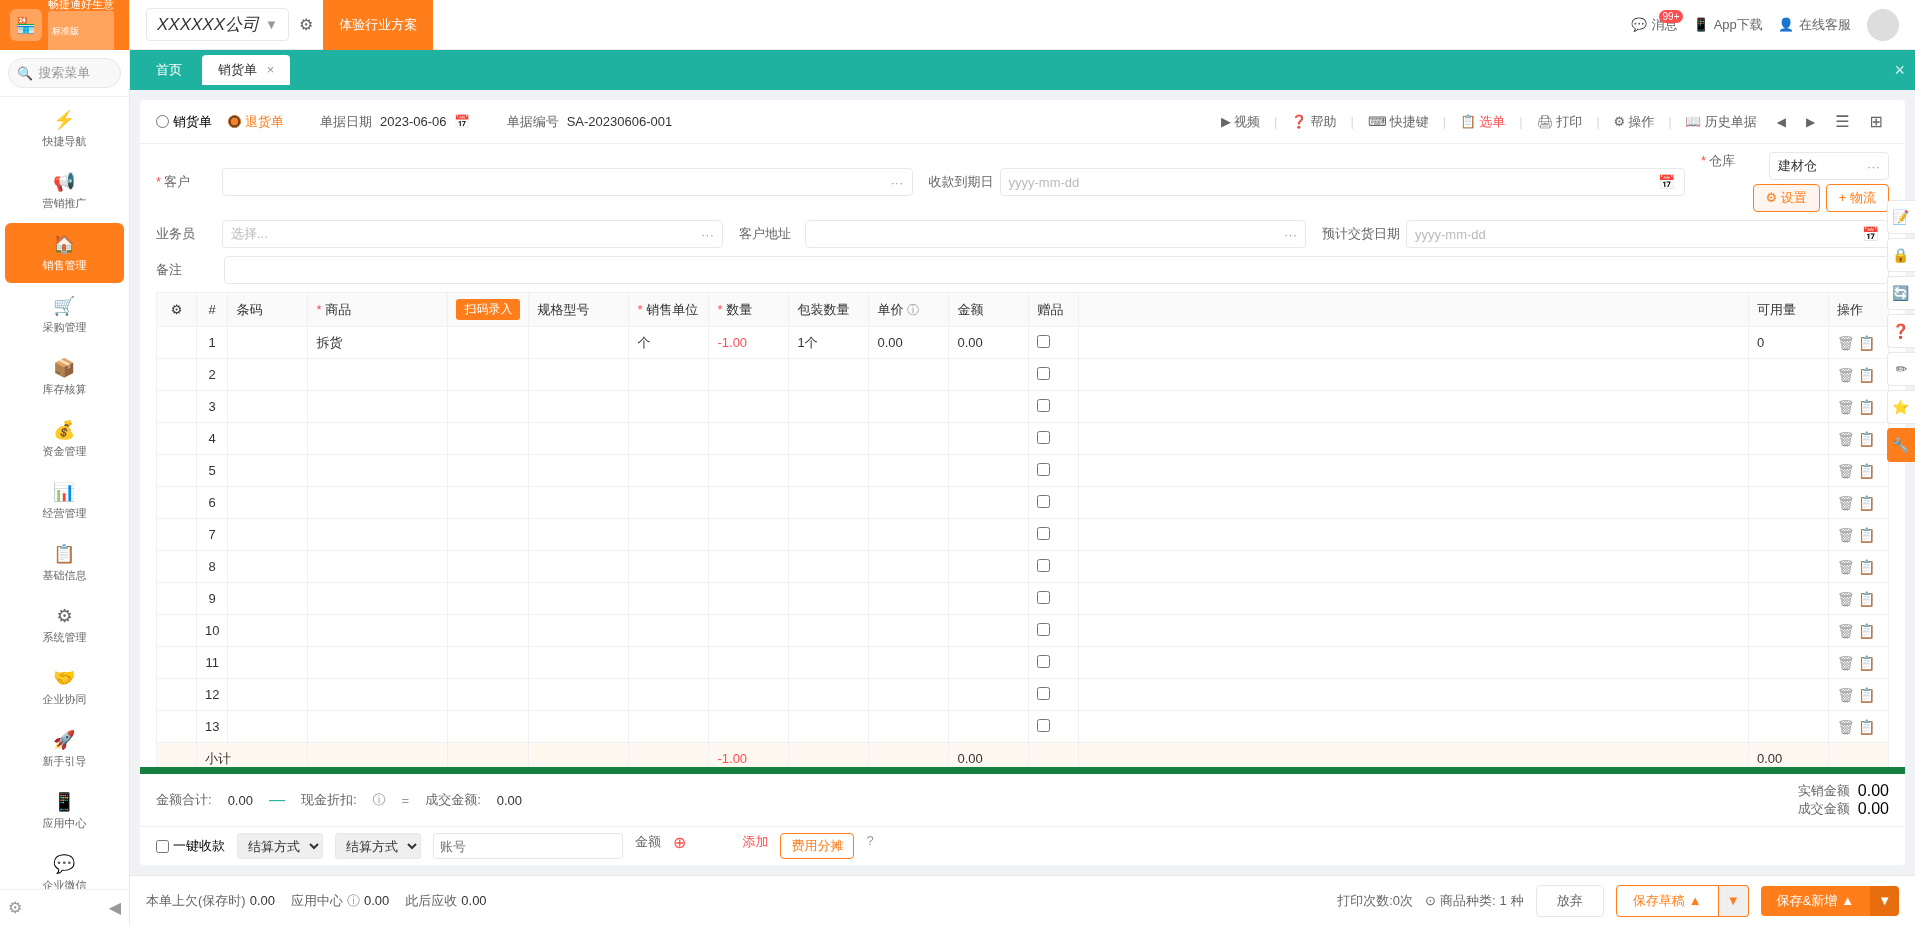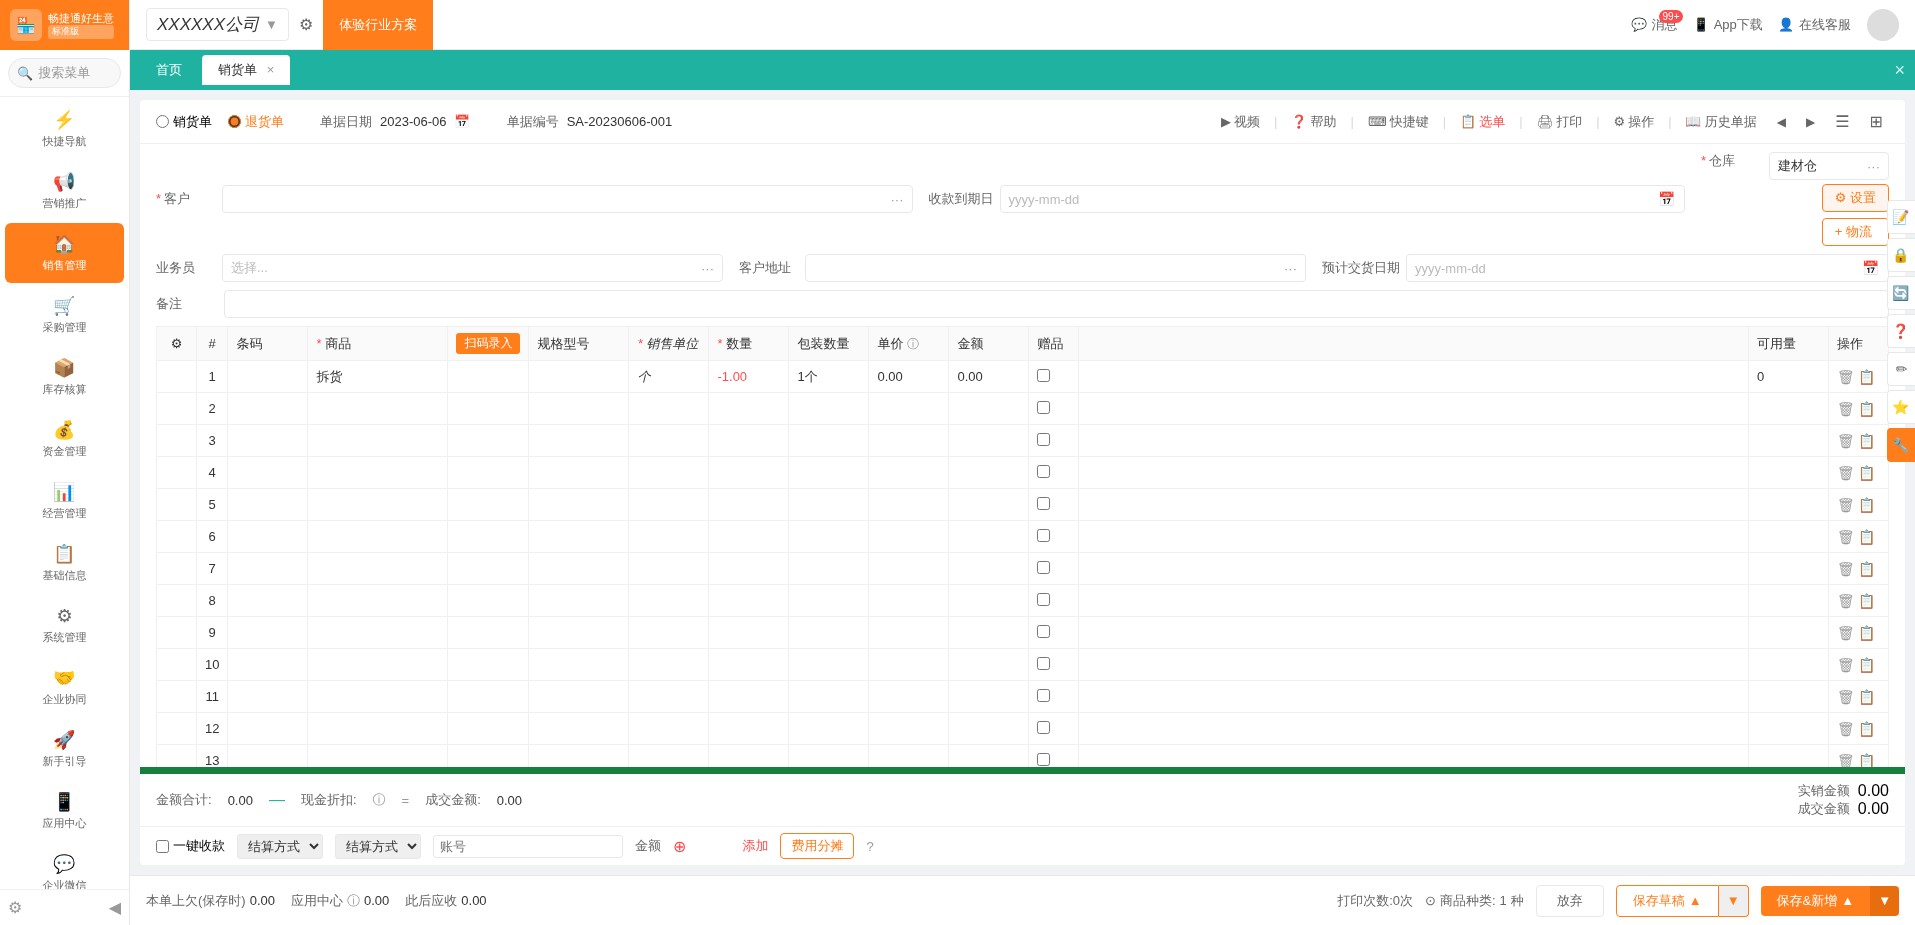--- a/index.html
+++ b/index.html
@@ -3,21 +3,21 @@
   <meta charset="utf-8">
   <style>
     * { box-sizing: border-box; margin: 0; padding: 0; font-family: 'Microsoft YaHei', Arial, sans-serif; font-size: 13px; }
     body { width: 1915px; height: 925px; overflow: hidden; display: flex; background: #f0f2f5; }
 
     
     .sidebar { width: 130px; min-width: 130px; background: #fff; display: flex; flex-direction: column; height: 925px; border-right: 1px solid #e8e8e8; }
     .sidebar-logo { background: #ff7d1a; color: #fff; padding: 8px 10px; display: flex; align-items: center; gap: 6px; height: 50px; }
     .sidebar-logo-icon { width: 32px; height: 32px; background: rgba(255,255,255,0.3); border-radius: 6px; display: flex; align-items: center; justify-content: center; font-size: 16px; }
     .sidebar-logo-text { font-size: 11px; color: #fff; line-height: 1.3; }
-    .sidebar-logo-badge { font-size: 9px; background: rgba(255,255,255,0.3); padding: 1px 4px; border-radius: 3px; }
+    .sidebar-logo-badge { font-size: 9px; background: rgba(255,255,255,0.3); padding: 15px 4px; border-radius: 3px; }
     .sidebar-search { padding: 8px; border-bottom: 1px solid #f0f0f0; }
     .sidebar-search-btn { width: 100%; display: flex; align-items: center; gap: 5px; padding: 5px 8px; border: 1px solid #e8e8e8; border-radius: 15px; background: #f8f8f8; cursor: pointer; color: #999; }
     .sidebar-nav { flex: 1; overflow-y: auto; }
     .sidebar-item { display: flex; flex-direction: column; align-items: center; padding: 10px 5px; cursor: pointer; color: #666; border-radius: 4px; margin: 2px 5px; }
     .sidebar-item.active { background: #ff7d1a; color: #fff; border-radius: 6px; }
     .sidebar-item.active .sidebar-item-label { color: #fff; }
     .sidebar-item-icon { font-size: 18px; margin-bottom: 3px; }
     .sidebar-item-label { font-size: 11px; text-align: center; }
     .sidebar-footer { padding: 8px; border-top: 1px solid #f0f0f0; display: flex; justify-content: space-between; align-items: center; }
     .sidebar-footer-icon { color: #999; cursor: pointer; font-size: 16px; }
@@ -74,21 +74,21 @@
     .table-scroll { flex: 1; overflow-y: auto; }
     table { width: 100%; border-collapse: collapse; }
     table th { background: #fafafa; border: 1px solid #f0f0f0; padding: 6px 8px; text-align: left; font-weight: normal; color: #333; white-space: nowrap; position: sticky; top: 0; z-index: 1; }
     table td { border: 1px solid #f0f0f0; padding: 4px 8px; color: #333; height: 32px; }
     .col-settings { width: 40px; text-align: center; }
     .col-index { width: 30px; text-align: center; }
     .col-barcode { width: 80px; }
     .col-product { width: 140px; }
     .col-scan { width: 80px; }
     .col-spec { width: 100px; }
-    .col-unit { width: 80px; font-style: italic; }
+    .col-unit { width: 80px; }
     .col-qty { width: 80px; }
     .col-pkg { width: 80px; }
     .col-price { width: 80px; }
     .col-amount { width: 80px; }
     .col-gift { width: 50px; }
     .col-avail { width: 80px; }
     .col-op { width: 60px; }
     .scan-btn { background: #ff7d1a; color: #fff; border: none; padding: 2px 8px; border-radius: 3px; cursor: pointer; font-size: 12px; }
     .qty-negative { color: #ff4d4f; }
     .subtotal-row td { background: #fff8f0; font-weight: normal; }
@@ -96,21 +96,21 @@
     .op-icon { color: #999; cursor: pointer; font-size: 14px; }
 
     
     .footer-summary { padding: 8px 16px; border-top: 7px solid #15803d; display: flex; align-items: center; gap: 16px; }
     .summary-label { color: #666; }
     .summary-value { color: #333; font-weight: 500; }
     .summary-eq { color: #999; }
     .summary-dash { color: #20b2a0; font-size: 16px; cursor: pointer; }
 
     
-    .payment-row { padding: 6px 16px; border-top: 1px solid #f0f0f0; display: flex; align-items: center; gap: 12px; }
+    .payment-row { padding: 6px 16px; border-top: 1px solid #f0f0f0; display: flex; gap: 12px; }
     .checkbox-item { display: flex; align-items: center; gap: 4px; }
     .payment-select { border: 1px solid #e8e8e8; border-radius: 3px; padding: 3px 6px; color: #333; }
     .payment-input { border: 1px solid #e8e8e8; border-radius: 3px; padding: 3px 6px; color: #333; min-width: 80px; }
     .payment-add { color: #ff4d4f; font-size: 16px; cursor: pointer; }
     .expense-btn { border: 1px solid #ff7d1a; color: #ff7d1a; padding: 3px 10px; border-radius: 4px; cursor: pointer; background: #fff; }
     .help-icon { color: #999; cursor: pointer; }
 
     
     .bottom-bar { height: 50px; background: #fff; border-top: 1px solid #e8e8e8; display: flex; align-items: center; padding: 0 16px; gap: 16px; }
     .bottom-stat { display: flex; align-items: center; gap: 4px; }
@@ -330,21 +330,21 @@
           </div>
         </div>
         <div style="display:flex; flex-direction:column; gap:4px; align-items:flex-end; min-width:100px;">
           <div style="display:flex; gap:8px;">
             <span class="field-label required">仓库</span>
             <div class="field-input" style="min-width:120px;">
               <span>建材仓</span>
               <span class="field-dots">···</span>
             </div>
           </div>
-          <div style="display:flex; gap:6px;flex-direction:column;">
+          <div style="display:flex; gap:6px;">
             <button class="action-btn-settings">⚙ 设置</button>
             <button class="action-btn-logistics">+ 物流</button>
           </div>
         </div>
       </div>
 
       <div style="display:grid; grid-template-columns:1fr 1fr 1fr; gap:8px 16px; padding:0 16px 8px;">
         <div class="field-col">
           <span class="field-label">业务员</span>
           <div class="field-input" style="flex:1;">

